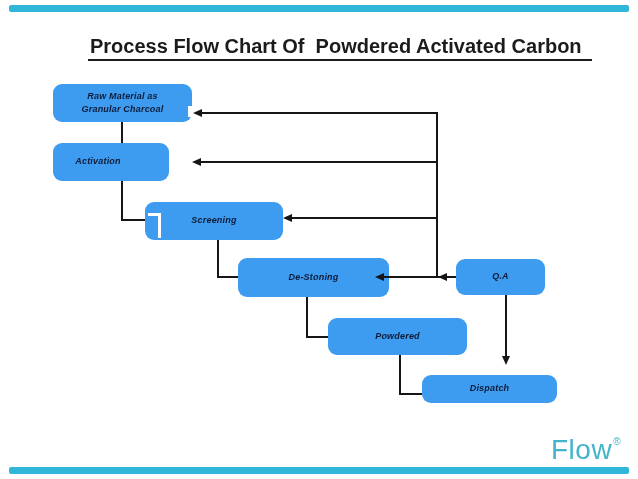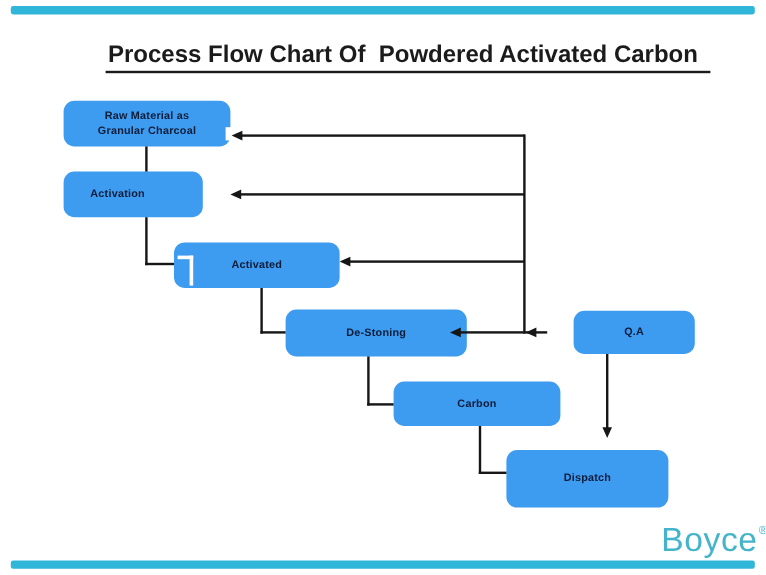--- a/index.html
+++ b/index.html
@@ -15,29 +15,29 @@
     position:absolute;left:88px;top:35px;
     font-size:20px;font-weight:bold;color:#1b1b1b;
     white-space:pre;letter-spacing:0px;
     border-bottom:2px solid #1b1b1b;padding:0 10px 1px 2px;
   }
 
   .node{
     position:absolute;border-radius:9px;
     display:flex;align-items:center;justify-content:center;
     font-size:9px;font-weight:bold;letter-spacing:.2px;
-    text-align:center;white-space:pre-line;line-height:1.45;
+    text-align:center;white-space:pre-line;line-height:1.45;font-style:italic;
   }
   .n1{left:53px;top:84px;width:139px;height:38px;}
   .n2{left:53px;top:143px;width:116px;height:38px;padding-right:26px;box-sizing:border-box;}
   .n3{left:145px;top:202px;width:138px;height:38px;}
   .n4{left:238px;top:258px;width:151px;height:39px;}
   .n5{left:328px;top:318px;width:139px;height:37px;}
-  .n6{left:456px;top:259px;width:101px;height:36px;margin-left:22px;}
-  .n7{left:422px;top:375px;width:135px;height:48px;}
+  .n6{left:456px;top:259px;width:89px;height:36px;}
+  .n7{left:422px;top:375px;width:135px;height:28px;}
 
   .line{position:absolute;background:#161616;}
   .hl{height:2px;} .vl{width:2px;}
 
   .ah-left{position:absolute;width:0;height:0;
     border-top:4px solid transparent;border-bottom:4px solid transparent;
     border-right:9px solid #161616;}
   .ah-down{position:absolute;width:0;height:0;
     border-left:4px solid transparent;border-right:4px solid transparent;
     border-top:9px solid #161616;}
@@ -58,23 +58,23 @@
 <div class="slide">
 
   <div class="edge-bar top" style="background: rgb(47, 182, 216);"></div>
   <div class="edge-bar bottom" style="background: rgb(47, 182, 216);"></div>
 
   <div class="title">Process Flow Chart Of  Powdered Activated Carbon</div>
 
   <div class="node n1" style="background: rgb(61, 155, 240); color: rgb(14, 28, 56);">Raw Material as
 Granular Charcoal</div>
   <div class="node n2" style="background: rgb(61, 155, 240); color: rgb(14, 28, 56);">Activation</div>
-  <div class="node n3" style="background: rgb(61, 155, 240); color: rgb(14, 28, 56);">Activated</div>
+  <div class="node n3" style="background: rgb(61, 155, 240); color: rgb(14, 28, 56);">Screening</div>
   <div class="node n4" style="background: rgb(61, 155, 240); color: rgb(14, 28, 56);">De-Stoning</div>
-  <div class="node n5" style="background: rgb(61, 155, 240); color: rgb(14, 28, 56);">Carbon</div>
+  <div class="node n5" style="background: rgb(61, 155, 240); color: rgb(14, 28, 56);">Powdered</div>
   <div class="node n6" style="background: rgb(61, 155, 240); color: rgb(14, 28, 56);">Q.A</div>
   <div class="node n7" style="background: rgb(61, 155, 240); color: rgb(14, 28, 56);">Dispatch</div>
 
   <div class="white-notch"></div>
   <div class="white-bracket"></div>
 
   <div class="line vl" style="left:121px;top:122px;height:21px;"></div>
 
   <div class="line vl" style="left:121px;top:181px;height:40px;"></div>
   <div class="line hl" style="left:121px;top:219px;width:24px;"></div>
@@ -100,16 +100,16 @@
   <div class="ah-left" style="left:283px;top:214px;"></div>
 
   <div class="line hl" style="left:382px;top:276px;width:74px;"></div>
   <div class="ah-left" style="left:375px;top:273px;"></div>
   <div class="ah-left" style="left:438px;top:273px;"></div>
 
   <div class="line vl" style="left:505px;top:295px;height:62px;"></div>
   <div class="ah-down" style="left:502px;top:356px;"></div>
 
   <div class="logo" style="color: rgb(68, 180, 203);">
-    <span>Boyce</span><sup>®</sup>
+    <span>Flow</span><sup>®</sup>
   </div>
 
 </div>
 
 </body></html>

